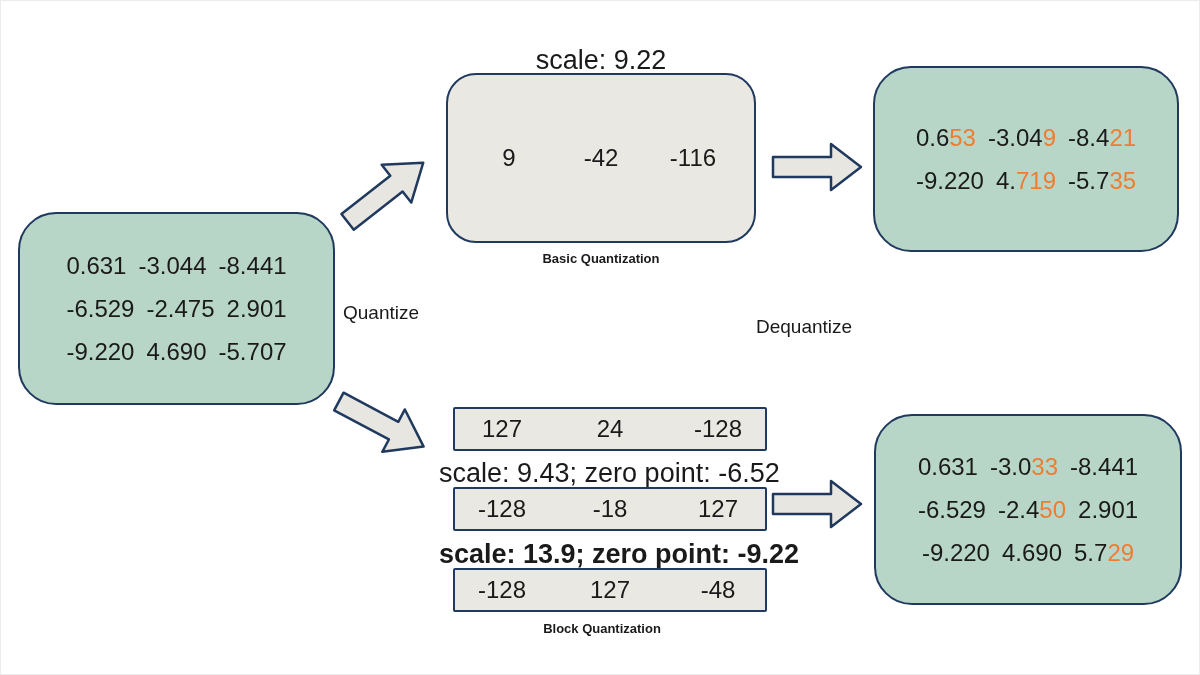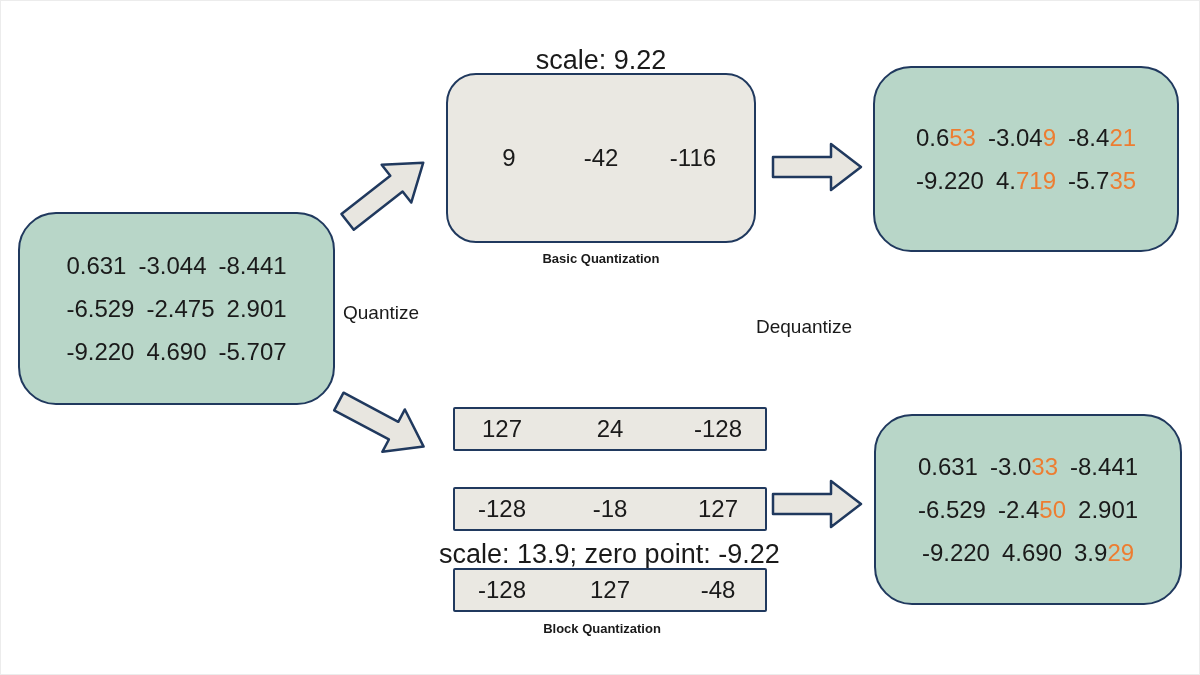--- a/index.html
+++ b/index.html
@@ -101,29 +101,30 @@
     </div>
 
   <div class="block-box" style="left:452px;top:406px;width:314px;height:44px;">
       <div class="m-row">
         <span class="m-cell">127</span>
         <span class="m-cell">24</span>
         <span class="m-cell">-128</span>
       </div>
     </div>
 
+  <div class="scale-label" style="left:438px;top:457px;width:330px;">scale: 9.43; zero point: -6.52</div>
   <div class="block-box" style="left:452px;top:486px;width:314px;height:44px;">
       <div class="m-row">
         <span class="m-cell">-128</span>
         <span class="m-cell">-18</span>
         <span class="m-cell">127</span>
       </div>
     </div>
 
-  <div class="scale-label" style="left:438px;top:538px;width:330px;">scale: 13.9; zero point: -9.22</div>
+  <div class="scale-label" style="left:438px;top:538px;width:330px;font-weight:bold;">scale: 13.9; zero point: -9.22</div>
   <div class="block-box" style="left:452px;top:567px;width:314px;height:44px;">
       <div class="m-row">
         <span class="m-cell">-128</span>
         <span class="m-cell">127</span>
         <span class="m-cell">-48</span>
       </div>
     </div>
 
   <div class="caption" style="left:436px;top:620px;width:330px;">Block Quantization</div>
 
@@ -134,17 +135,17 @@
         <span class="m-cell"><span>-8.441</span></span>
       </div>
       <div class="m-row">
         <span class="m-cell"><span>-6.529</span></span>
         <span class="m-cell"><span>-2.4</span><span class="hl">50</span></span>
         <span class="m-cell"><span>2.901</span></span>
       </div>
       <div class="m-row">
         <span class="m-cell"><span>-9.220</span></span>
         <span class="m-cell"><span>4.690</span></span>
-        <span class="m-cell"><span>3.9</span><span class="hl">29</span></span>
+        <span class="m-cell"><span>5.7</span><span class="hl">29</span></span>
       </div>
     </div>
 
 </div>
 
 </body></html>

